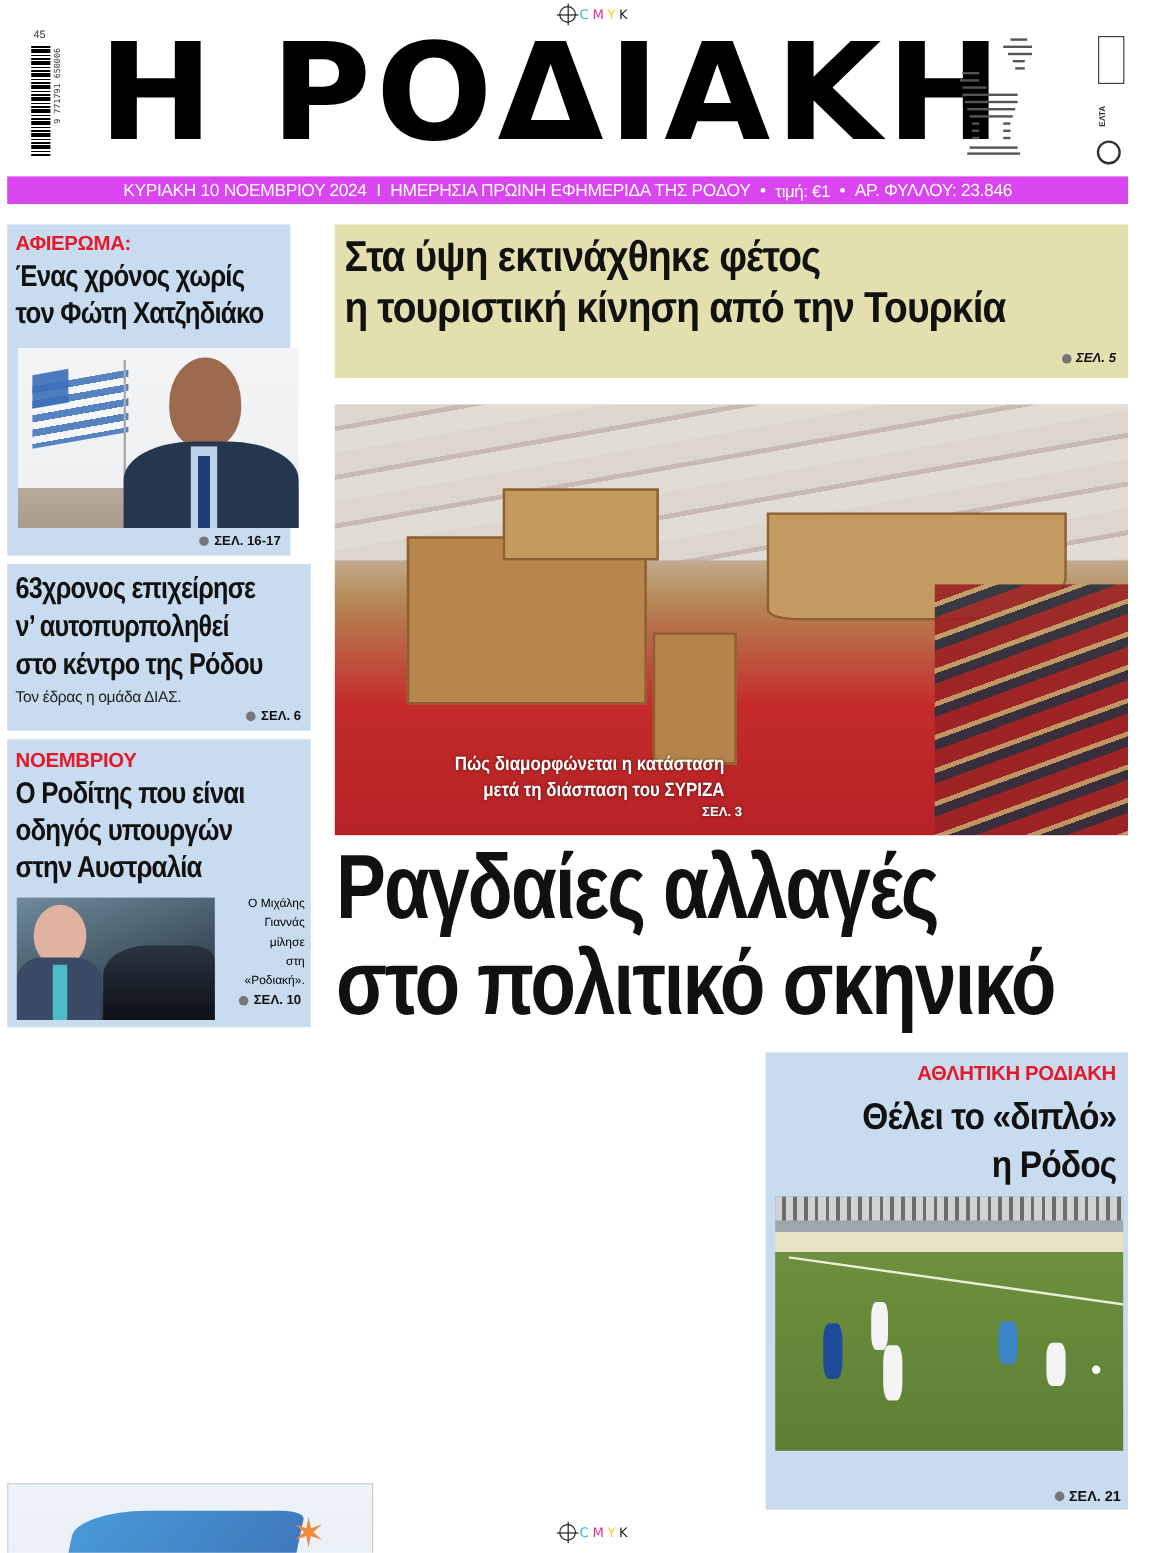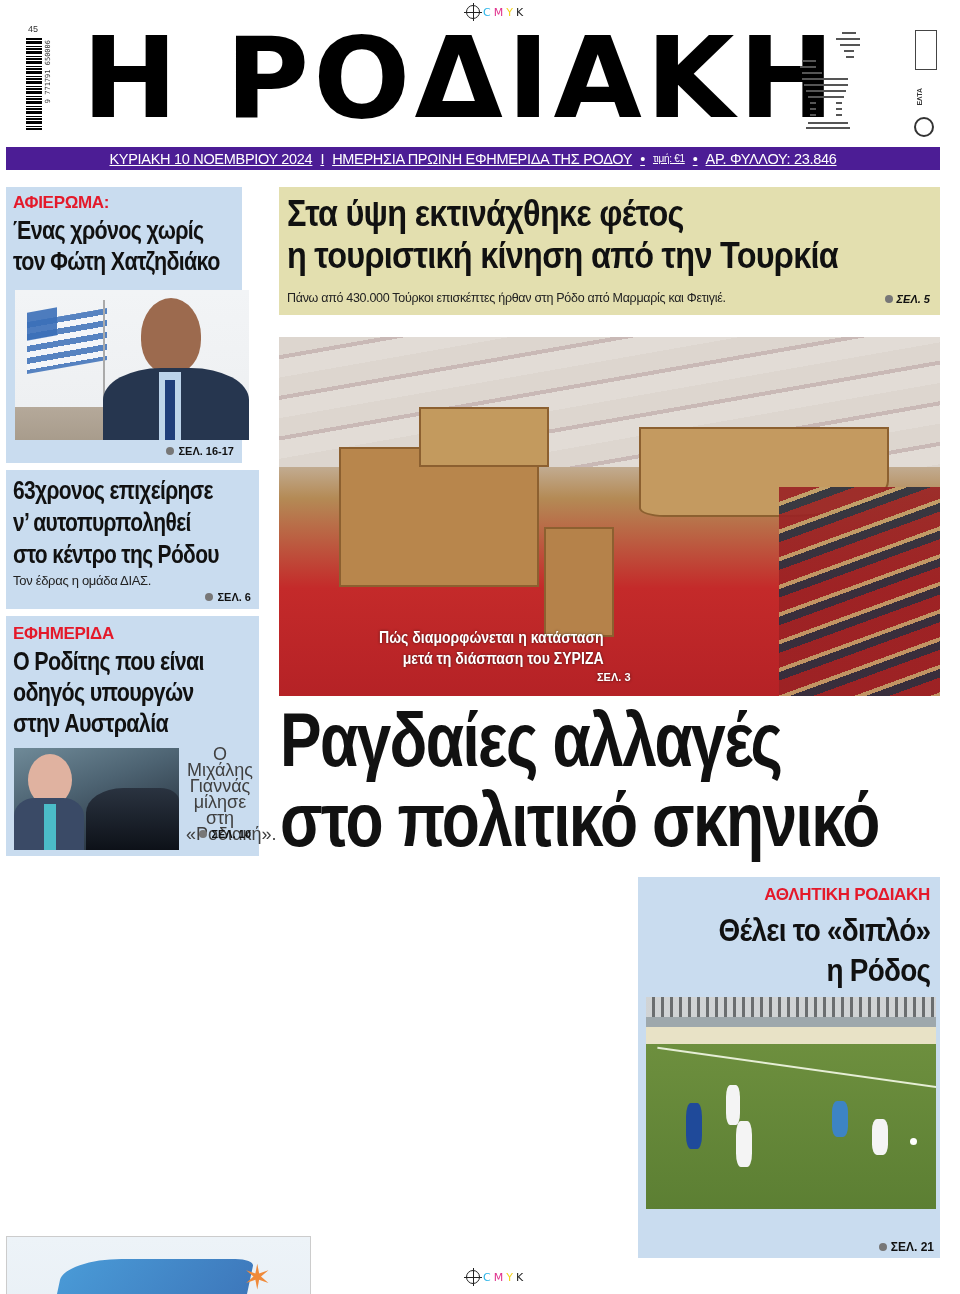--- a/index.html
+++ b/index.html
@@ -11,22 +11,22 @@
 .cmyk .reg:after{content:"";position:absolute;top:-3px;bottom:-3px;left:6px;width:1px;background:#222;}
 .c{color:#2ab4e8}.m{color:#e0308c}.y{color:#f4d21c}.k{color:#222}
 .masthead-title{left:82px;top:22px;width:710px;height:112px;font-family:"DejaVu Sans",sans-serif;font-weight:900;font-size:112px;line-height:112px;letter-spacing:4px;color:#000;transform:scaleX(1.02);transform-origin:left;white-space:nowrap;}
 .barcode{left:26px;top:38px;width:16px;height:92px;background:repeating-linear-gradient(0deg,#000 0 2px,#fff 2px 3px,#000 3px 4px,#fff 4px 6px,#000 6px 9px,#fff 9px 10px);}
 .barcode-num{left:44px;top:40px;font-size:7px;writing-mode:vertical-rl;transform:rotate(180deg);color:#333;font-family:"DejaVu Sans Mono",monospace;}
 .deer{left:798px;top:30px;width:82px;height:100px;}
 .deer .bar{position:absolute;height:2px;background:#555;}
 .postal{left:915px;top:30px;width:22px;height:40px;border:1px solid #444;font-size:3px;}
 .elta{left:916px;top:88px;font-size:7px;writing-mode:vertical-rl;transform:rotate(180deg);font-weight:bold;color:#333;}
 .seal{left:914px;top:117px;width:20px;height:20px;border:2px solid #333;border-radius:50%;}
-.dateline{left:6px;top:147px;width:934px;height:23px;background:#4c1d95;color:#fff;font-size:14.5px;display:flex;align-items:center;justify-content:center;gap:8px;white-space:nowrap;font-family:"Liberation Sans Narrow","Liberation Sans",sans-serif;letter-spacing:-0.3px;text-decoration:underline;}
-.dateline .small{font-size:10px;}
+.dateline{left:6px;top:147px;width:934px;height:23px;background:#d946ef;color:#fff;font-size:14.5px;display:flex;align-items:center;justify-content:center;gap:8px;white-space:nowrap;font-family:"Liberation Sans Narrow","Liberation Sans",sans-serif;letter-spacing:-0.3px;}
+.dateline .small{font-size:14px;}
 .box-blue{background:#c9dcef;}
 .box-khaki{background:#e3dfaf;}
 .kicker{color:#e4192a;font-weight:900;font-size:17px;letter-spacing:-0.3px;}
 .hl{font-weight:900;color:#111;letter-spacing:-0.8px;line-height:1.18;}
 .pageref{display:flex;align-items:center;justify-content:flex-end;gap:4px;font-weight:700;font-size:11px;}
 .dot{width:8px;height:8px;border-radius:50%;background:#777;display:inline-block;}
 .sub{font-size:13px;color:#222;letter-spacing:-0.3px;}
 .photo{overflow:hidden;position:relative;text-align:right;}
 </style>
 </head>
@@ -111,69 +111,68 @@
     <div>στο κέντρο της Ρόδου</div>
   </div>
   <div class="abs sub" style="left:7px;top:103px;">Τον έδρας η ομάδα ΔΙΑΣ.</div>
   <div class="abs pageref" style="right:8px;bottom:6px;">
     <span class="dot"></span>
     <span>ΣΕΛ. 6</span>
   </div>
 </div>
 
 <div class="abs box-blue" style="left:6px;top:616px;width:253px;height:240px;">
-  <div class="abs kicker" style="left:7px;top:8px;">ΕΦΗΜΕΡΙΔΑ</div>
+  <div class="abs kicker" style="left:7px;top:8px;">ΝΟΕΜΒΡΙΟΥ</div>
   <div class="abs hl" style="left:7px;top:30px;font-size:25px;line-height:31px;transform:scaleX(0.86);transform-origin:left;white-space:nowrap;">
     <div>Ο Ροδίτης που είναι</div>
     <div>οδηγός υπουργών</div>
     <div>στην Αυστραλία</div>
   </div>
   <div class="abs photo" style="left:8px;top:132px;width:165px;height:102px;background:linear-gradient(160deg,#6f8a98 0%,#4d6372 40%,#1c2430 100%);">
     <div class="abs" style="left:14px;top:6px;width:44px;height:52px;border-radius:50%;background:#e0b2a0;"></div>
     <div class="abs" style="left:0;top:50px;width:70px;height:60px;background:#3a4a66;border-radius:30% 30% 0 0;"></div>
     <div class="abs" style="left:30px;top:56px;width:12px;height:46px;background:#4bbcc8;"></div>
     <div class="abs" style="left:72px;top:40px;width:93px;height:62px;background:linear-gradient(180deg,#2a3340 0%,#0d1118 100%);border-radius:40% 20% 0 0;"></div>
   </div>
-  <div class="abs" style="left:180px;top:130px;font-size:18px;line-height:16px;color:#404040;text-align:center;width:68px;">
+  <div class="abs" style="left:180px;top:130px;font-size:10px;line-height:16px;color:#000000;text-align:right;width:68px;">
     <div>Ο Μιχάλης</div>
     <div>Γιαννάς</div>
     <div>μίλησε</div>
     <div>στη</div>
     <div>«Ροδιακή».</div>
   </div>
   <div class="abs pageref" style="right:8px;bottom:16px;">
     <span class="dot"></span>
     <span>ΣΕΛ. 10</span>
   </div>
 </div>
 
 <div class="abs box-khaki" style="left:279px;top:187px;width:661px;height:128px;">
   <div class="abs hl" style="left:8px;top:6px;font-size:36px;line-height:42px;transform:scaleX(0.9);transform-origin:left;white-space:nowrap;">
     <div>Στα ύψη εκτινάχθηκε φέτος</div>
     <div>η τουριστική κίνηση από την Τουρκία</div>
   </div>
-  <div class="abs sub" style="left:8px;top:104px;font-size:12.5px;">Πάνω από 430.000 Τούρκοι επισκέπτες ήρθαν στη Ρόδο από Μαρμαρίς και Φετιγιέ.</div>
   <div class="abs pageref" style="right:10px;top:106px;font-style:italic;">
     <span class="dot"></span>
     <span>ΣΕΛ. 5</span>
   </div>
 </div>
 
 <div class="abs photo" style="left:279px;top:337px;width:661px;height:359px;background:linear-gradient(180deg,#d9d3cc 0%,#cbc3bb 30%,#b48a55 45%,#c42a2a 70%,#b52226 100%);">
   <div class="abs" style="left:0;top:0;width:661px;height:130px;background:repeating-linear-gradient(170deg,#ddd6cf 0 18px,#c9b9b6 18px 22px,#e2dcd6 22px 40px);"></div>
   <div class="abs" style="left:60px;top:110px;width:200px;height:140px;background:#b8864c;border:2px solid #8c6030;"></div>
   <div class="abs" style="left:140px;top:70px;width:130px;height:60px;background:#c39a5e;border:2px solid #8c6030;"></div>
   <div class="abs" style="left:265px;top:190px;width:70px;height:110px;background:#b5824a;border:2px solid #8c6030;"></div>
   <div class="abs" style="left:360px;top:90px;width:250px;height:90px;background:#c49a60;border-radius:0 0 40% 10%;border:2px solid #8c6030;"></div>
   <div class="abs" style="left:500px;top:150px;width:161px;height:209px;background:repeating-linear-gradient(160deg,#9a2224 0 14px,#c2a06a 14px 18px,#2a2f3e 18px 26px);opacity:0.9;"></div>
   <div class="abs" style="left:100px;top:290px;color:#fff;font-weight:900;font-size:16px;line-height:21px;text-shadow:0 0 3px rgba(0,0,0,0.6);transform:scaleX(0.88);transform-origin:left;white-space:nowrap;">
     <div>Πώς διαμορφώνεται η κατάσταση</div>
     <div>μετά τη διάσπαση του ΣΥΡΙΖΑ</div>
   </div>
-  <div class="abs" style="left:318px;top:334px;color:#fff;font-weight:700;font-size:11px;text-shadow:0 0 3px rgba(0,0,0,0.6);">ΣΕΛ. 3</div>
+  <div class="abs" style="left:306px;top:334px;color:#fff;font-weight:700;font-size:11px;text-shadow:0 0 3px rgba(0,0,0,0.6);">ΣΕΛ. 3</div>
 </div>
 
 <div class="abs hl" style="left:280px;top:700px;font-size:76px;line-height:80px;letter-spacing:-2px;transform:scaleX(0.82);transform-origin:left;white-space:nowrap;">
   <div>Ραγδαίες αλλαγές</div>
   <div>στο πολιτικό σκηνικό</div>
 </div>
 
 <div class="abs photo" style="left:6px;top:877px;width:305px;height:382px;background:linear-gradient(180deg,#edf3f8 0%,#e5edf3 40%,#d4e3d2 60%,#e8d5d5 80%,#e4ecf2 100%);border:1px solid #ccc;">
   <div class="abs" style="left:50px;top:22px;width:190px;height:70px;background:linear-gradient(120deg,#2d8bd1,#1e5fae);transform:skew(-12deg);border-radius:30% 10%;opacity:0.85;"></div>
   <div class="abs" style="left:140px;top:52px;font-family:'DejaVu Serif',serif;font-style:italic;font-weight:bold;font-size:38px;color:#2a2e7a;text-shadow:2px 2px 0 #f08a3a;">Clean</div>

